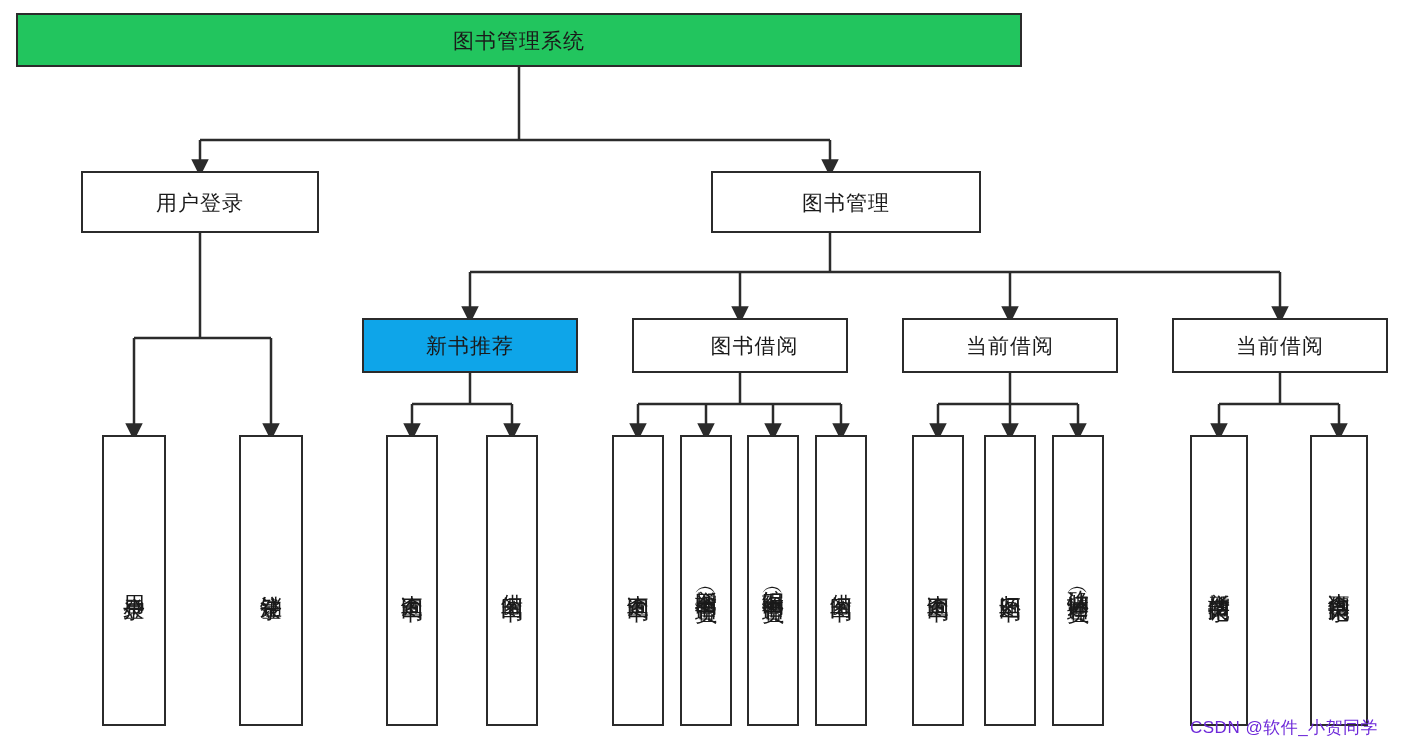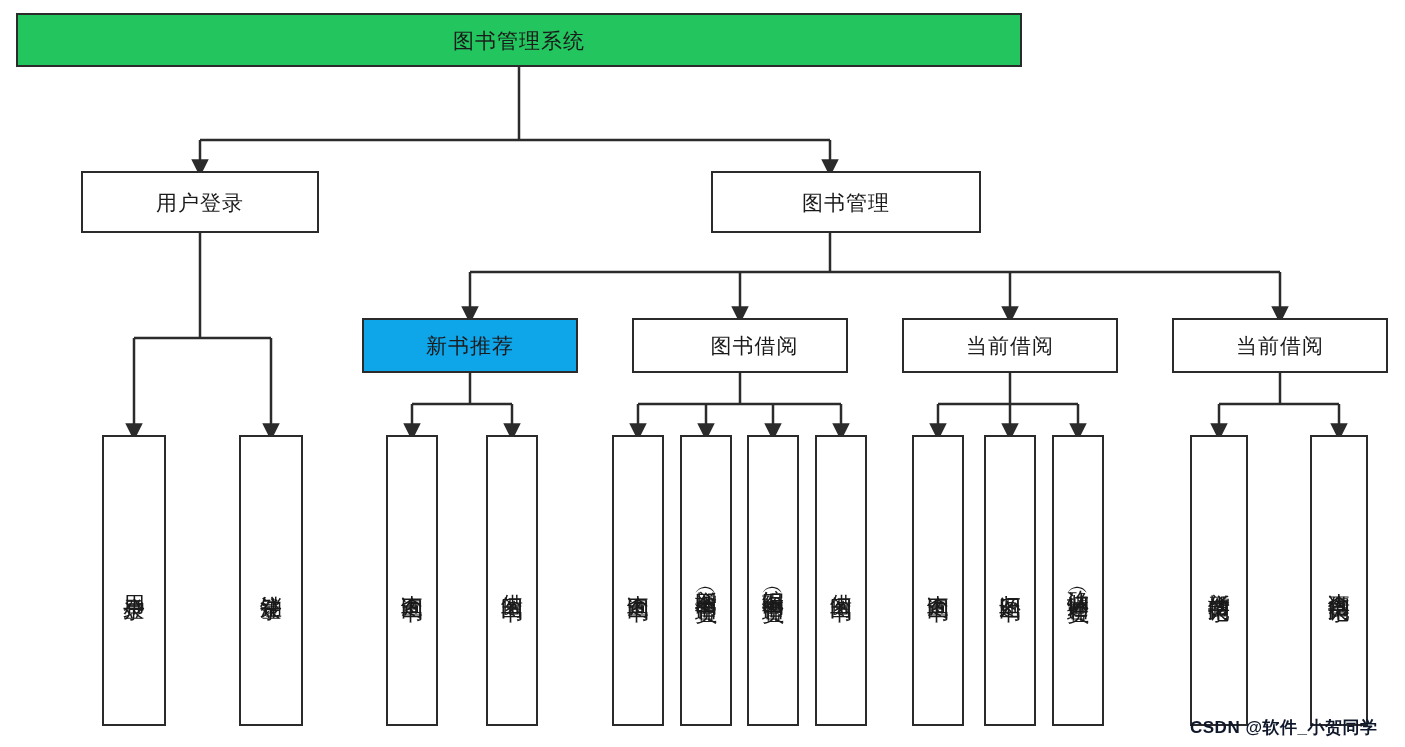--- a/index.html
+++ b/index.html
@@ -162,14 +162,14 @@
       <div class="node vert" style="left: 1052px; top: 435px; width: 52px; height: 291px; border-color: rgb(43, 43, 43); background: rgb(255, 255, 255);">
         <span class="label">确认归还（管理员）</span>
       </div>
       <div class="node vert" style="left: 1190px; top: 435px; width: 58px; height: 291px; border-color: rgb(43, 43, 43); background: rgb(255, 255, 255);">
         <span class="label">新增借阅记录</span>
       </div>
       <div class="node vert" style="left: 1310px; top: 435px; width: 58px; height: 291px; border-color: rgb(43, 43, 43); background: rgb(255, 255, 255);">
         <span class="label">查询借阅记录</span>
       </div>
     </div>
-  <div class="watermark" style="left: 1190px; top: 716px; color: #0f172a; font-weight: bold;">CSDN @软件_小贺同学</div>
+  <div class="watermark" style="left: 1190px; top: 716px; color: #6d28d9;">CSDN @软件_小贺同学</div>
 </div>
 
 </body></html>

